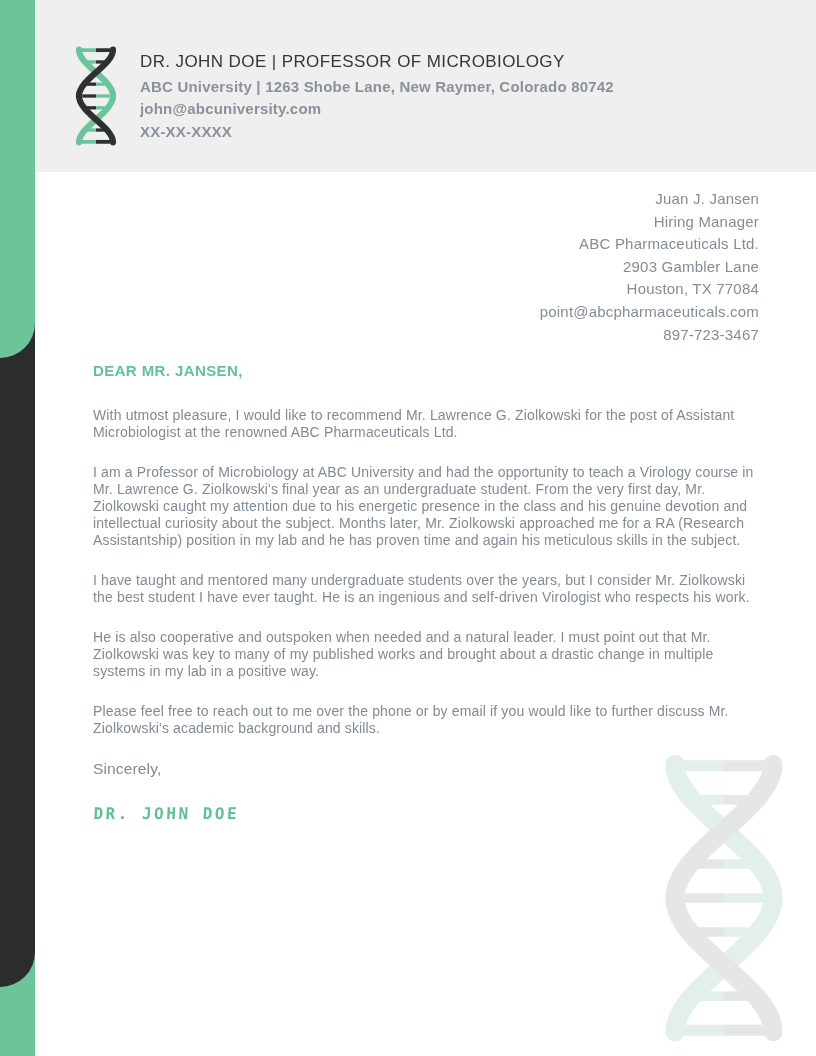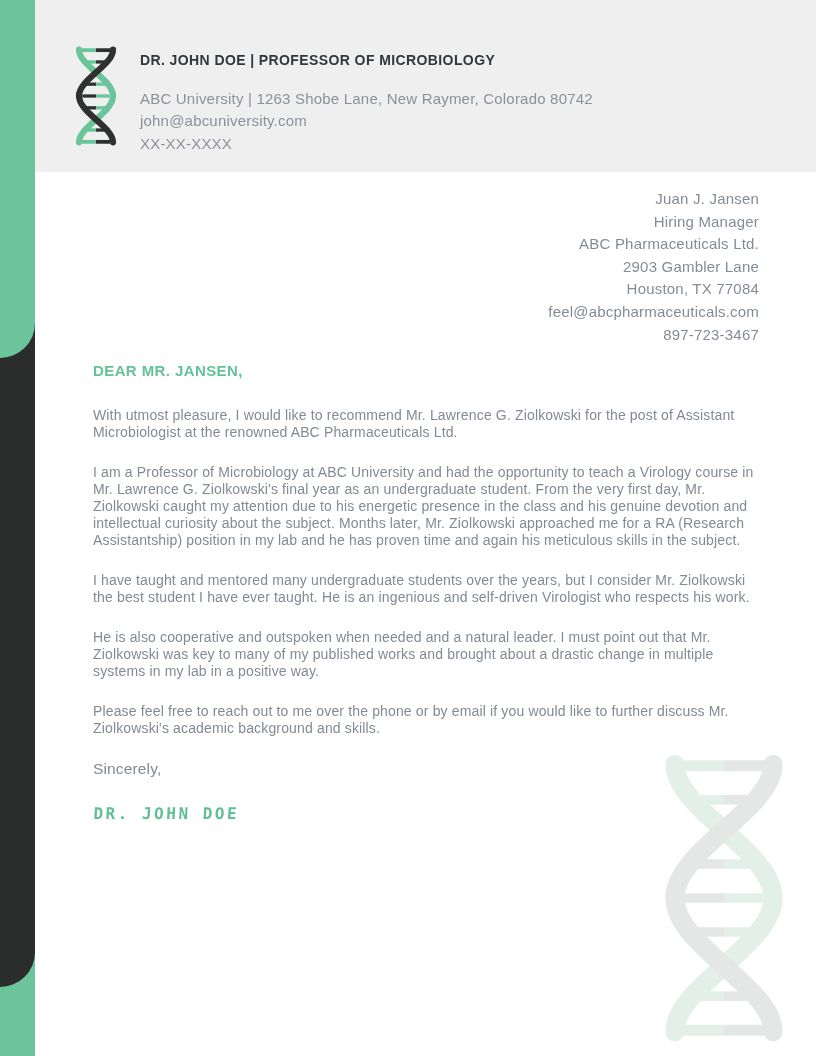--- a/index.html
+++ b/index.html
@@ -38,27 +38,27 @@
     background: #f0efef; z-index: 0;
   }
   .logo {
     position: absolute; left: 72px; top: 44px;
     width: 48px; height: 104px; z-index: 4;
   }
   .header-text {
     position: absolute; left: 140px; top: 52px; z-index: 4;
   }
   .header-title {
-    font-size: 14px; font-weight: bold;
+    font-size: 17px; font-weight: normal;
     letter-spacing: 0.4px; color: #32373d;
   }
   .header-lines {
-    margin-top: 20px;
+    margin-top: 4px;
     font-size: 15px; line-height: 22.4px;
-    color: #8a919b; letter-spacing: 0.2px;
+    color: #8a919b; letter-spacing: 0.2px; font-weight: bold;
   }
   
   .recipient {
     position: absolute; right: 57px; top: 188px;
     text-align: right; z-index: 4;
     font-size: 15px; line-height: 22.6px;
     color: #848c95; letter-spacing: 0.2px;
   }
   
   .letter {
@@ -130,21 +130,21 @@
     <div>XX-XX-XXXX</div>
   </div>
 </div>
 
 <div class="recipient">
   <div>Juan J. Jansen</div>
   <div>Hiring Manager</div>
   <div>ABC Pharmaceuticals Ltd.</div>
   <div>2903 Gambler Lane</div>
   <div>Houston, TX 77084</div>
-  <div>feel@abcpharmaceuticals.com</div>
+  <div>point@abcpharmaceuticals.com</div>
   <div>897-723-3467</div>
 </div>
 
 <div class="letter">
   <div class="salutation">DEAR MR. JANSEN,</div>
   <p class="para">With utmost pleasure, I would like to recommend Mr. Lawrence G. Ziolkowski for the post of Assistant Microbiologist at the renowned ABC Pharmaceuticals Ltd.</p>
   <p class="para">I am a Professor of Microbiology at ABC University and had the opportunity to teach a Virology course in Mr. Lawrence G. Ziolkowski's final year as an undergraduate student. From the very first day, Mr. Ziolkowski caught my attention due to his energetic presence in the class and his genuine devotion and intellectual curiosity about the subject. Months later, Mr. Ziolkowski approached me for a RA (Research Assistantship) position in my lab and he has proven time and again his meticulous skills in the subject.</p>
   <p class="para">I have taught and mentored many undergraduate students over the years, but I consider Mr. Ziolkowski the best student I have ever taught. He is an ingenious and self-driven Virologist who respects his work.</p>
   <p class="para">He is also cooperative and outspoken when needed and a natural leader. I must point out that Mr. Ziolkowski was key to many of my published works and brought about a drastic change in multiple systems in my lab in a positive way.</p>
   <p class="para">Please feel free to reach out to me over the phone or by email if you would like to further discuss Mr. Ziolkowski's academic background and skills.</p>

